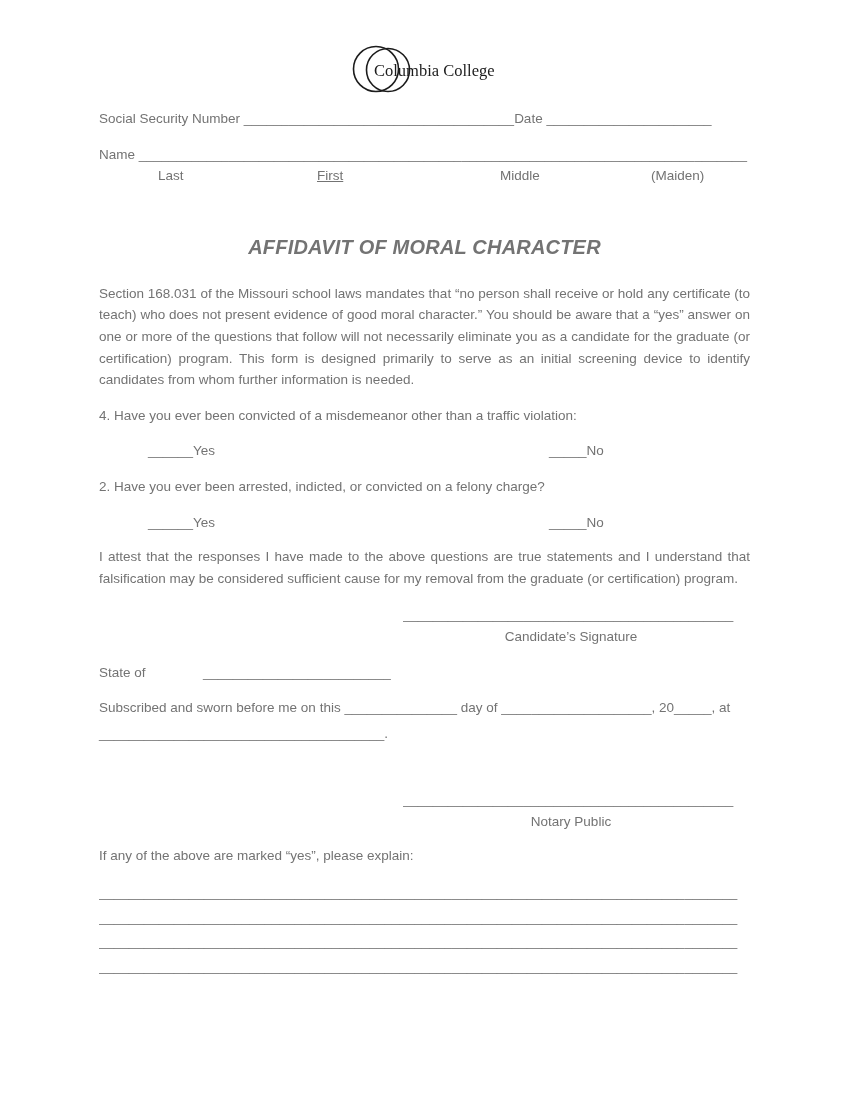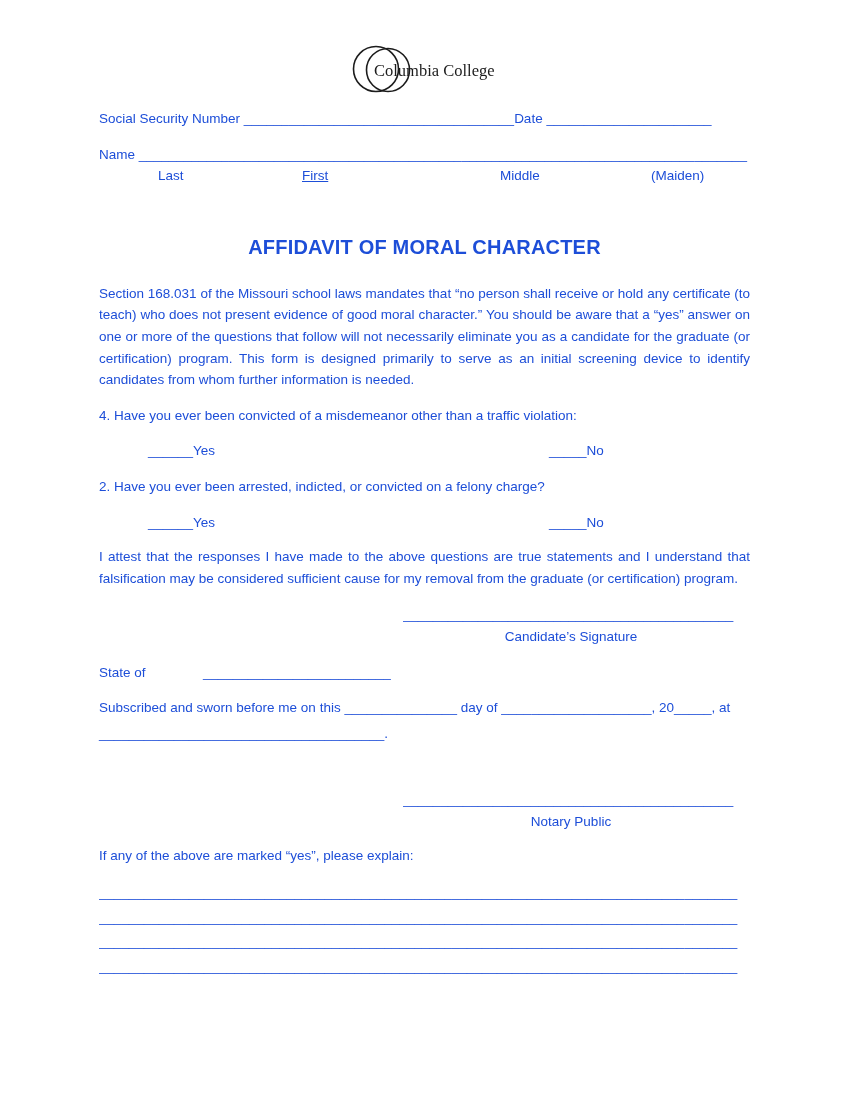--- a/index.html
+++ b/index.html
@@ -2,35 +2,35 @@
 <html><head>
 <meta charset="utf-8">
 <style>
   * { margin:0; padding:0; box-sizing:border-box; }
   html,body { background:#ffffff; }
   .page {
     position:relative;
     width:850px; height:1100px;
     margin:0 auto;
     background:#ffffff;
-    color:#1d4ed8;
+    color:#737373;
     font-family:"Liberation Sans", sans-serif;
     font-size:13.5px;
     line-height:21.6px;
     padding:45px 100px 0 99px;
   }
   .logo { display:flex; justify-content:center; height:50px; }
   .row-ssn { margin-top:13px; display:flex; white-space:nowrap; }
   .row-name { margin-top:14px; white-space:nowrap; overflow:hidden; }
   .row-sublabels { position:relative; height:21.6px; }
   .sub-0 { position:absolute; left:59px; }
-  .sub-1 { position:absolute; left:203px;text-decoration:underline; }
+  .sub-1 { position:absolute; left:218px;text-decoration:underline; }
   .sub-2 { position:absolute; left:401px; }
   .sub-3 { position:absolute; left:552px; }
-  .form-title { margin-top:47px; font-size:20px; line-height:27px; font-weight:bold; text-align:center; letter-spacing:0.2px; }
+  .form-title { margin-top:47px; font-size:20px; line-height:27px; font-weight:bold; text-align:center; letter-spacing:0.2px;font-style:italic; }
   .para { text-align:justify; }
   .intro { margin-top:22px; }
   .question { margin-top:14px; }
   .yesno { position:relative; margin-top:14px; white-space:nowrap; }
   .yesno .yes { margin-left:49px; }
   .yesno .no { position:absolute; left:450px; }
   .attest { margin-top:13px; }
   .sig-block { margin-top:15px; margin-left:304px; width:336px; text-align:center; }
   .sig-block .line { white-space:nowrap; overflow:hidden; text-align:left; }
   .row-state { margin-top:14px; white-space:nowrap; }

